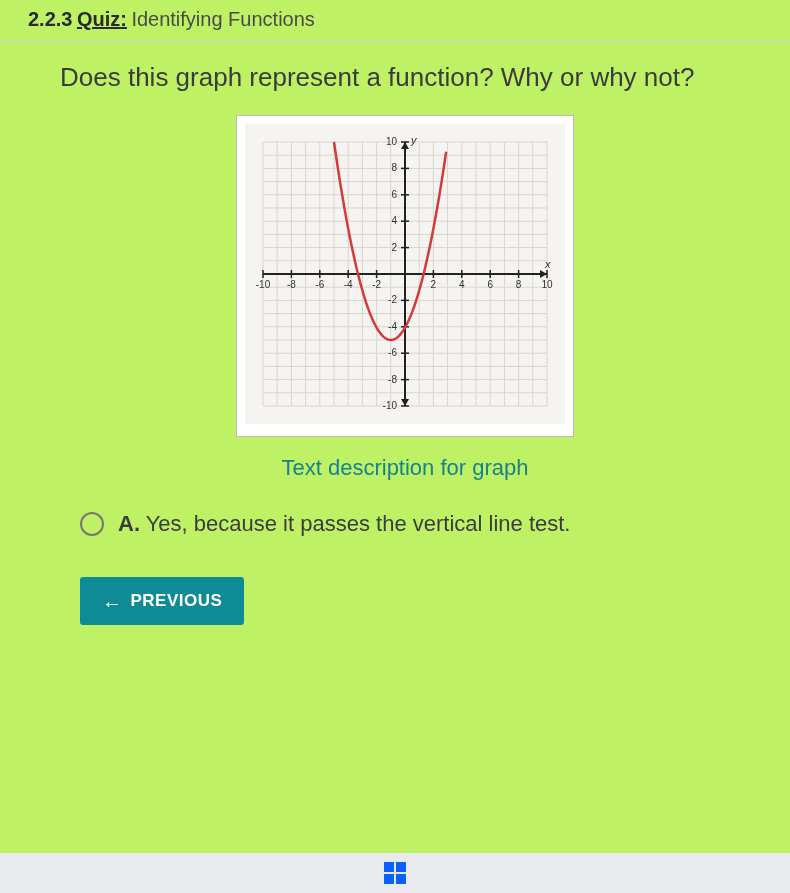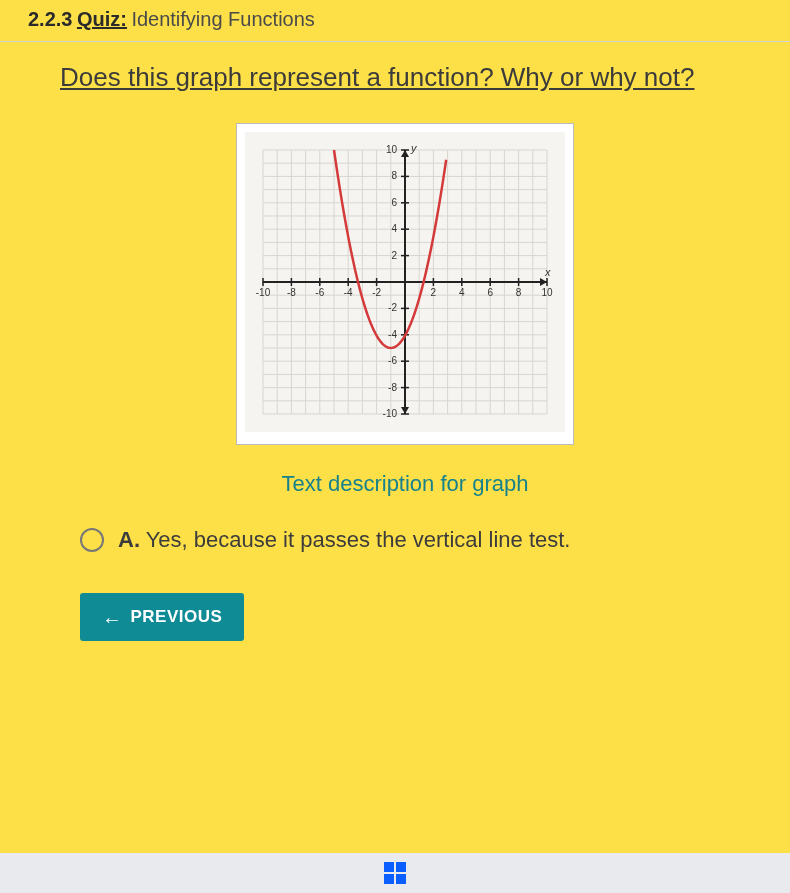--- a/index.html
+++ b/index.html
@@ -9,21 +9,21 @@
     width: 790px;
     height: 893px;
     font-family: "Helvetica Neue", Arial, sans-serif;
     background: #f5f6f7;
     color: #3a3a3a;
     overflow: hidden;
   }
   .page {
     width: 790px;
     height: 893px;
-    background: #fde047;
+    background: #bef264;
     position: relative;
   }
   .header {
     padding: 8px 28px 10px 28px;
     border-bottom: 1px solid #d0d3d6;
   }
   .header .num {
     font-weight: 700;
     color: #2a2a2a;
     font-size: 20px;
@@ -39,38 +39,37 @@
     color: #4a4a4a;
     font-size: 20px;
   }
   .question-area {
     padding: 18px 40px 0 60px;
   }
   .question {
     font-size: 26px;
     color: #3b3b3b;
     line-height: 1.35;
-    margin-bottom: 28px;
-    text-decoration: underline;
+    margin-bottom: 20px;
   }
   .graph-wrap {
     width: 100%;
     display: flex;
     justify-content: center;
     margin-top: 10px;
     margin-bottom: 10px;
   }
   .graph-card {
     background: #ffffff;
     border: 1px solid #bbb;
     padding: 8px;
   }
   .desc-link {
     text-align: center;
-    margin: 26px auto 30px auto;
+    margin: 18px auto 30px auto;
   }
   .desc-link a {
     color: #17828c;
     font-size: 22px;
     text-decoration: none;
     cursor: pointer;
   }
   .options {
     padding: 0 40px 0 80px;
   }

